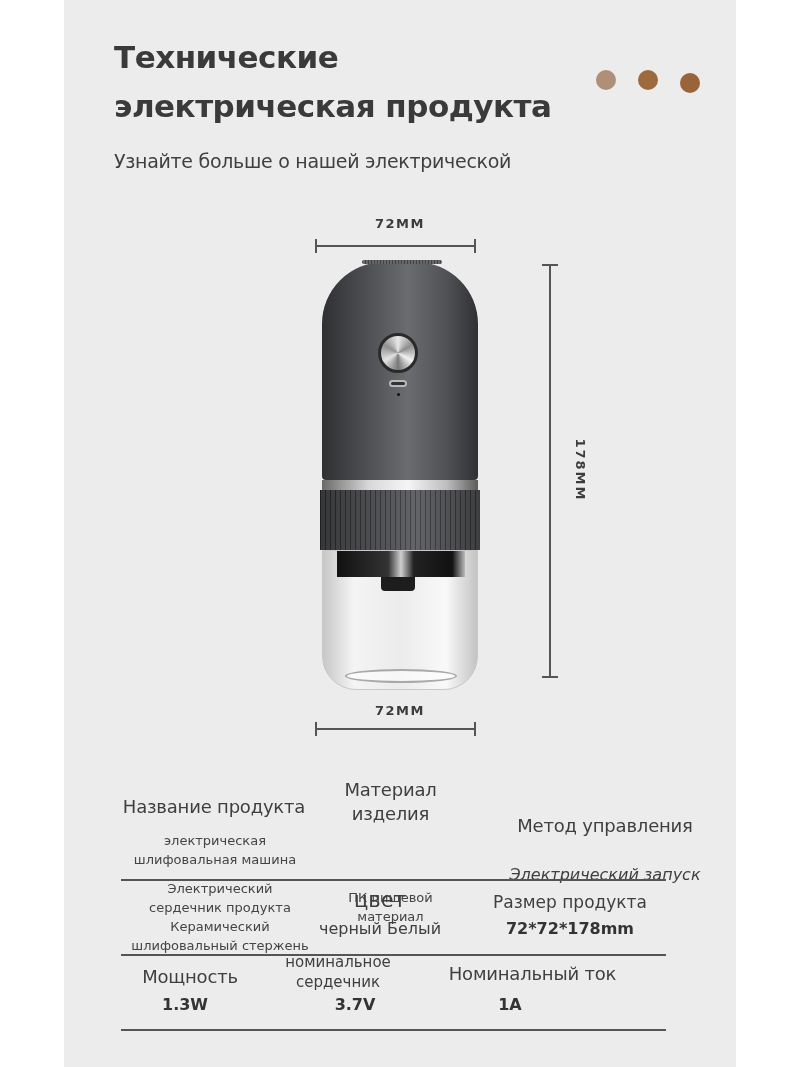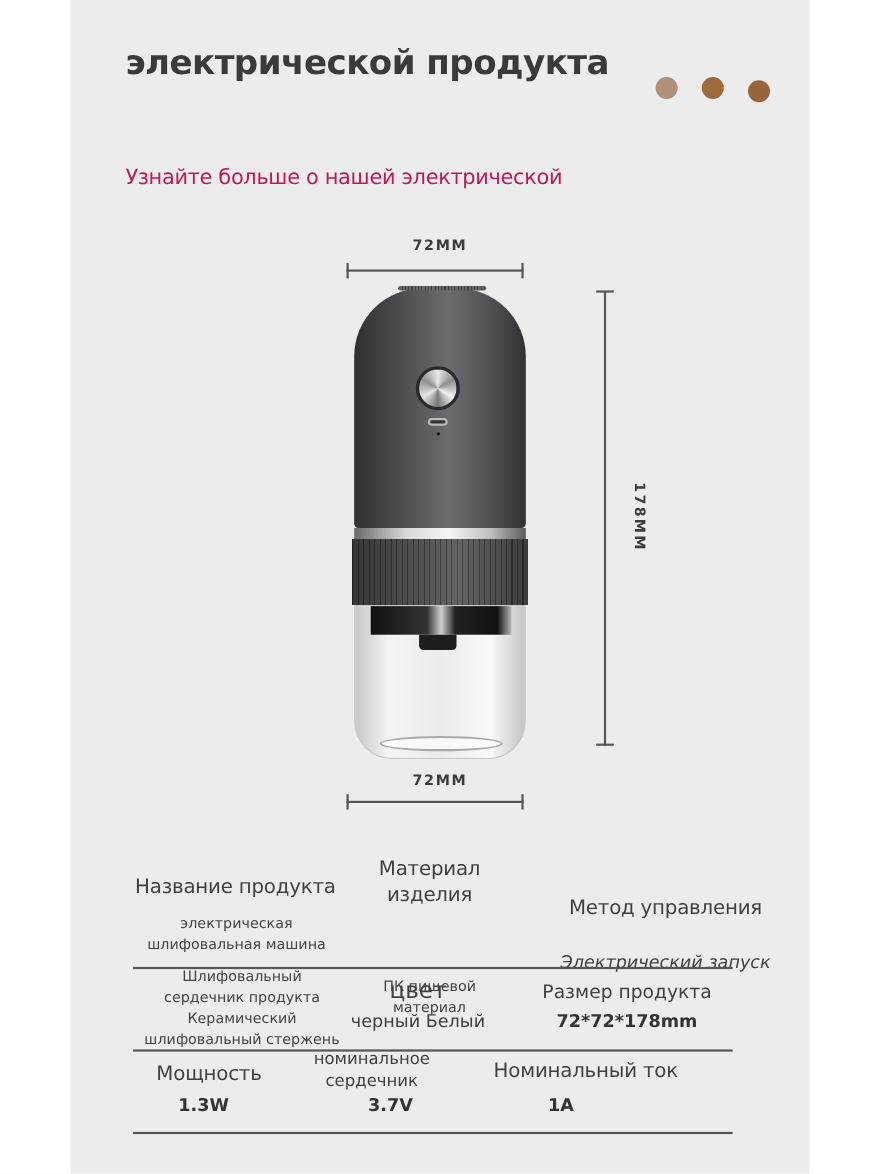--- a/index.html
+++ b/index.html
@@ -14,21 +14,21 @@
   .title {
     position: absolute; left: 114px; top: 33px; width: 500px;
     font-family: "DejaVu Sans", sans-serif; font-weight: bold;
     font-size: 31px; line-height: 49px; color: #3a3a3a; letter-spacing: -0.5px;
   }
   .dots { position: absolute; left: 596px; top: 70px; height: 22px; }
   .dot { position: absolute; width: 20px; height: 20px; border-radius: 50%; }
 
   .subtitle {
     position: absolute; left: 114px; top: 147px; width: 460px;
-    font-size: 19px; line-height: 29px; color: #be185d;
+    font-size: 19px; line-height: 29px; color: #404040;
     font-family: "DejaVu Sans", sans-serif; letter-spacing: -0.3px;
   }
 
   .dim-label {
     position: absolute; font-weight: bold; font-size: 13px; color: #3c3c3c;
     letter-spacing: 1.5px; text-align: center;
   }
   .hline { position: absolute; height: 2px; background: #555; }
   .hcap { position: absolute; width: 2px; height: 14px; background: #555; }
   .vline { position: absolute; width: 2px; background: #555; }
@@ -98,21 +98,22 @@
   .val-md { font-size: 16px; line-height: 22px; }
   .val-bold { font-size: 16px; font-weight: bold; line-height: 22px; color: #333; }
   .rule { position: absolute; left: 121px; width: 545px; height: 2px; background: #555; }
 </style>
 </head>
 <body>
 
 <div class="panel"></div>
 
 <div class="title">
-  <div>электрической продукта</div>
+  <div>Технические</div>
+  <div>электрическая продукта</div>
 </div>
 
 <div class="dots">
   <span class="dot" style="left:0;top:0;background:#b08f78;"></span>
   <span class="dot" style="left:42px;top:0;background:#9d6a3e;"></span>
   <span class="dot" style="left:84px;top:3px;background:#9a643a;"></span>
 </div>
 
 <div class="subtitle">
   <div>Узнайте больше о нашей электрической</div>
@@ -163,21 +164,21 @@
   <div>ПК пищевой</div>
   <div>материал</div>
 </div>
 
 <div class="cell lbl-lg" style="left:480px;top:814px;width:250px;">Метод управления</div>
 <div class="cell val-md" style="left:480px;top:864px;width:250px;font-style:italic;">Электрический запуск</div>
 
 <div class="rule" style="top:879px;"></div>
 
 <div class="cell val-sm" style="left:120px;top:879px;width:200px;">
-  <div>Шлифовальный</div>
+  <div>Электрический</div>
   <div>сердечник продукта</div>
   <div>Керамический</div>
   <div>шлифовальный стержень</div>
 </div>
 
 <div class="cell" style="left:310px;top:886px;width:140px;font-size:21px;line-height:28px;">цвет</div>
 <div class="cell val-md" style="left:300px;top:918px;width:160px;">черный Белый</div>
 
 <div class="cell lbl-md" style="left:470px;top:891px;width:200px;">Размер продукта</div>
 <div class="cell val-bold" style="left:470px;top:918px;width:200px;">72*72*178mm</div>

